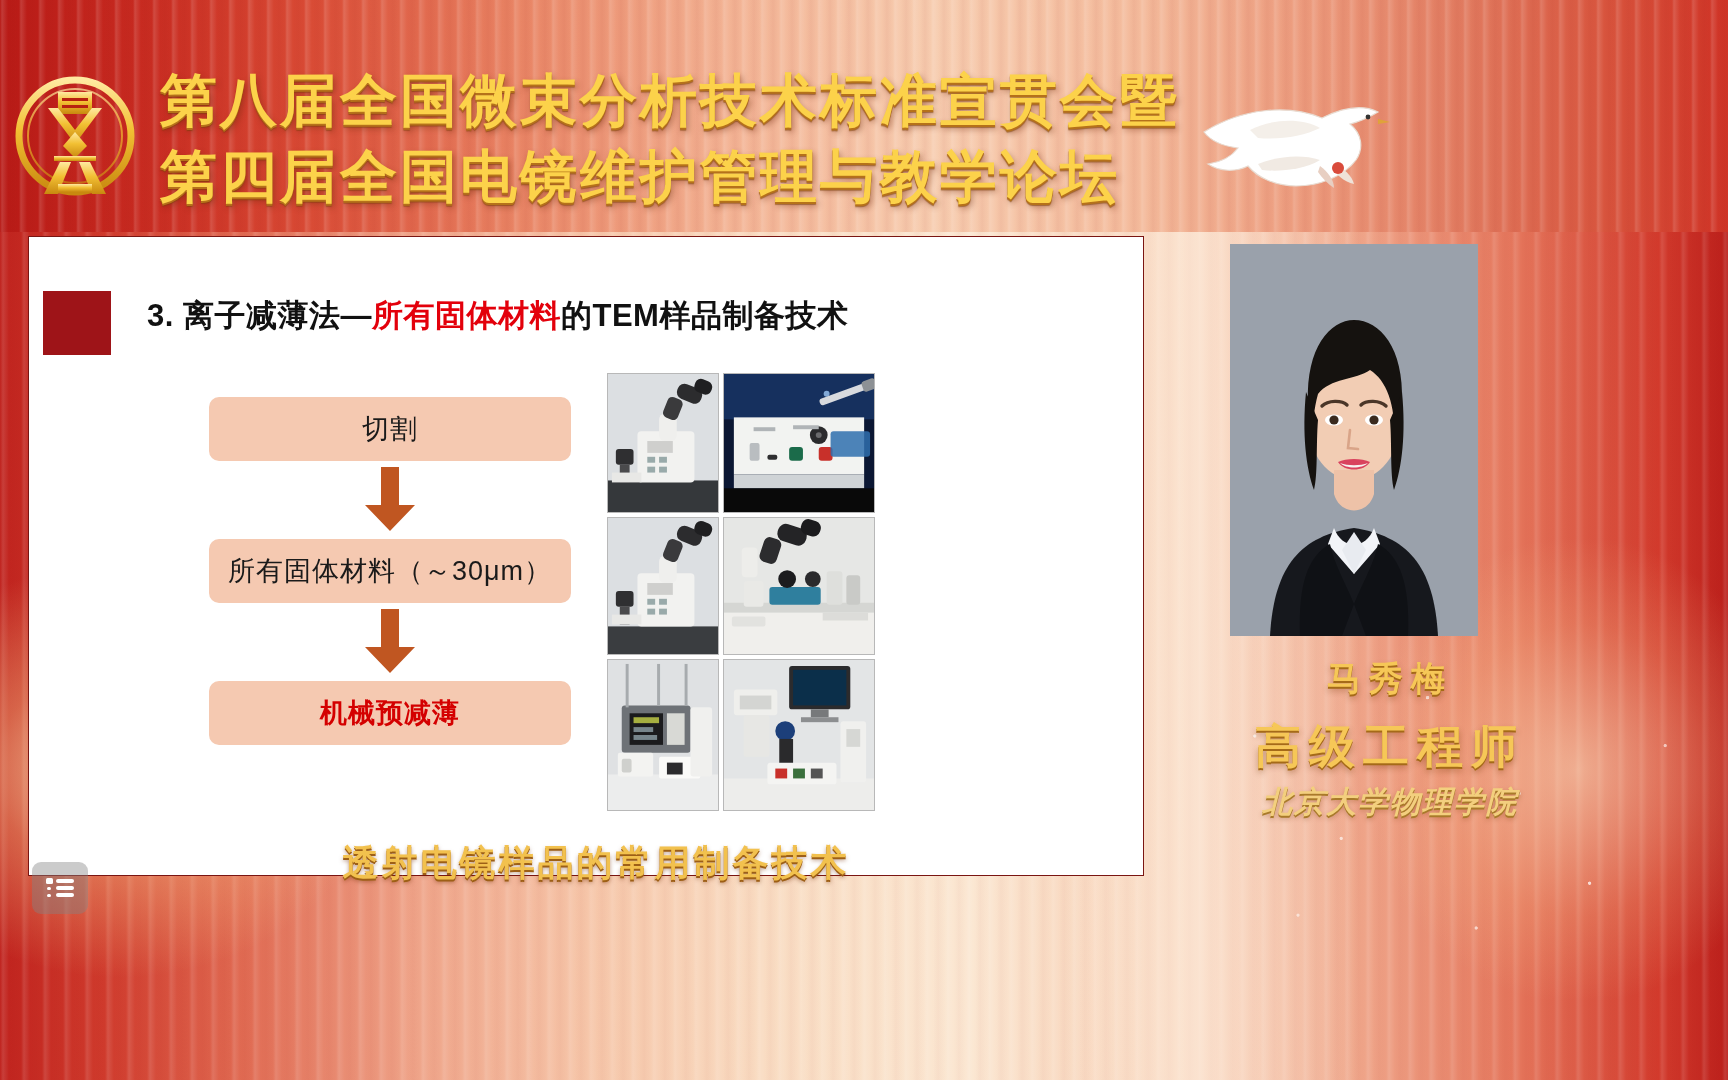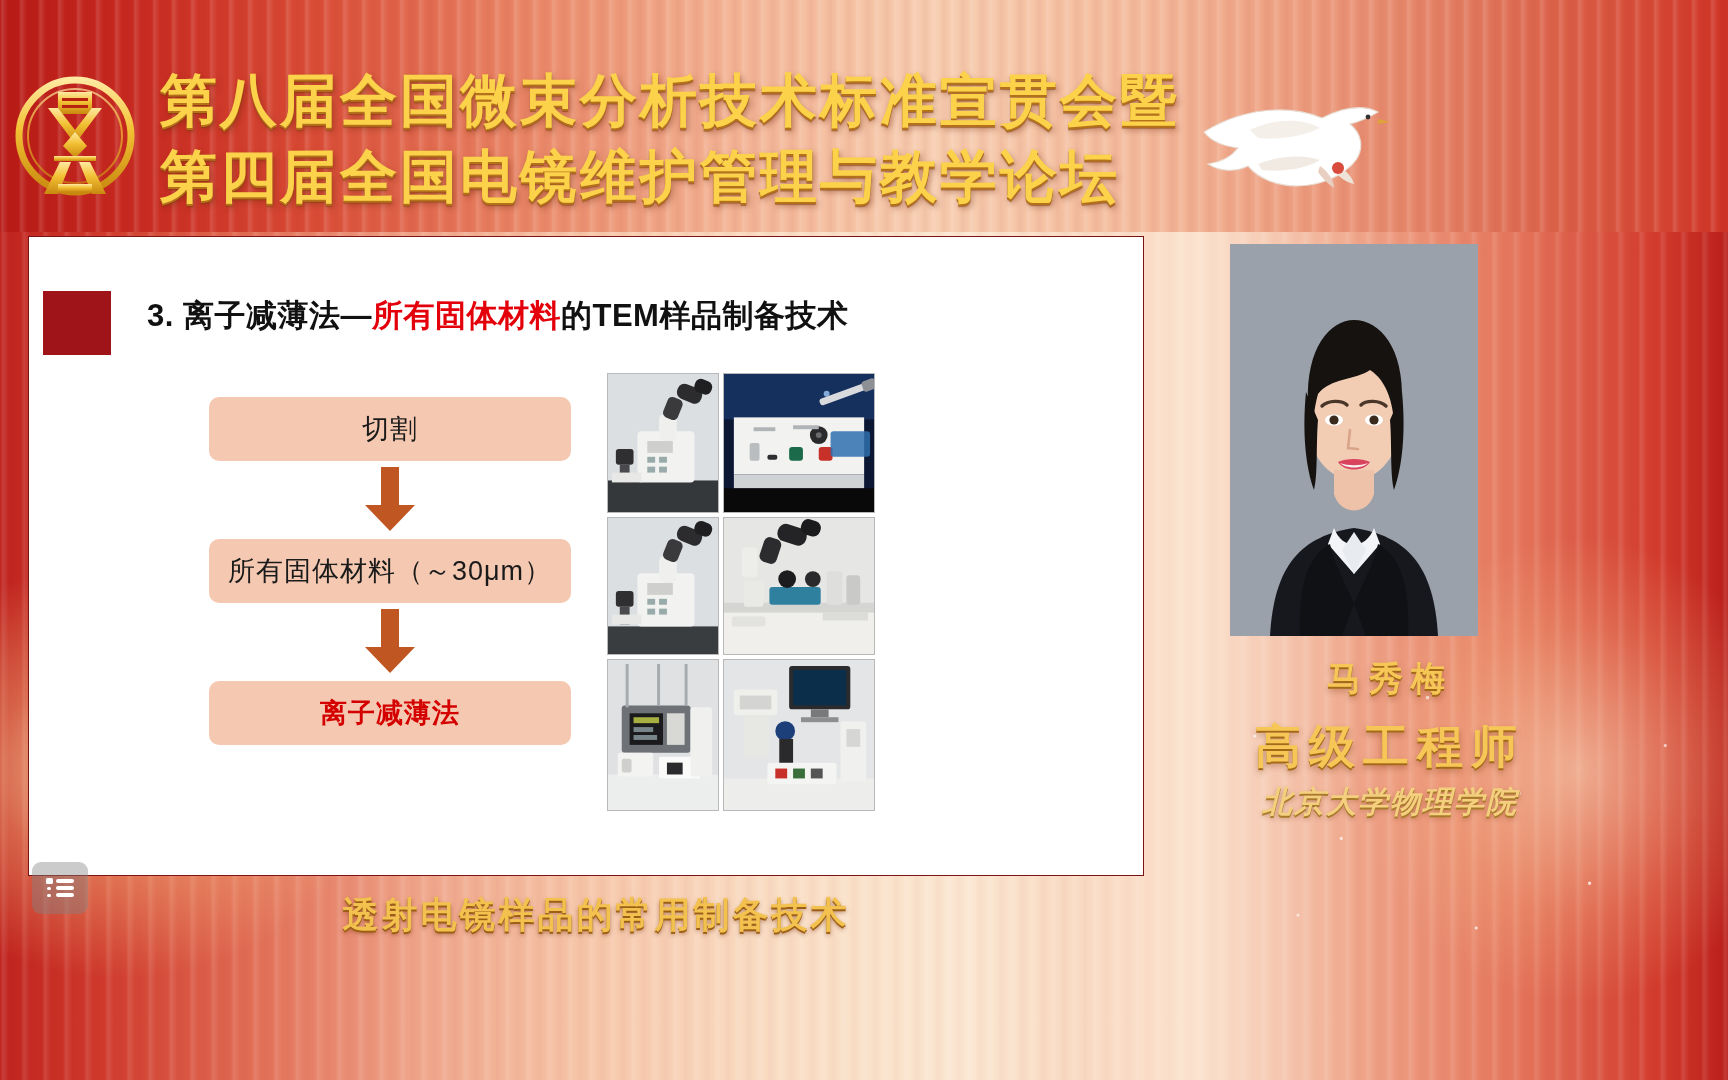--- a/index.html
+++ b/index.html
@@ -139,21 +139,21 @@
   
   .list-btn {
     position: absolute; left: 32px; top: 862px; width: 56px; height: 52px;
     background: rgba(130,130,130,.42); border-radius: 9px;
     display: flex; align-items: center; justify-content: center;
   }
   .list-btn svg { display: block; }
 
   
   .caption {
-    position: absolute; left: 316px; top: 884px; width: 560px; height: 62px;
+    position: absolute; left: 316px; top: 832px; width: 560px; height: 62px;
     display: flex; align-items: center; justify-content: center;
     font-size: 36px; font-weight: 700; letter-spacing: 3px;
     color: #f2c14e;
     text-shadow: 0 2px 0 #9d5f16, 0 3px 4px rgba(120,50,10,.5);
     white-space: nowrap;
   }
 
   
   .portrait {
     position: absolute; left: 1230px; top: 244px; width: 248px; height: 392px;
@@ -261,21 +261,21 @@
         </div>
 
         <div class="flow-box">所有固体材料（～30μm）</div>
 
         <div class="flow-arrow">
           <svg width="58" height="66" viewBox="0 0 58 66">
             <path d="M20 0 H38 V38 H54 L29 64 L4 38 H20 Z" fill="#c05621"></path>
           </svg>
         </div>
 
-        <div class="flow-box red-text">离子减薄法</div>
+        <div class="flow-box red-text">机械预减薄</div>
       </div>
 
       <div class="photos">
         <div class="ph">
           <svg viewBox="0 0 112 140" preserveAspectRatio="none">
             <rect width="112" height="140" fill="#dcdfe2"></rect>
             <rect y="108" width="112" height="32" fill="#35383b"></rect>
             <rect x="30" y="58" width="58" height="52" rx="4" fill="#f2f2f0"></rect>
             <rect x="40" y="68" width="26" height="12" fill="#cfcfcd"></rect>
             <rect x="40" y="84" width="8" height="6" fill="#9aa"></rect>

